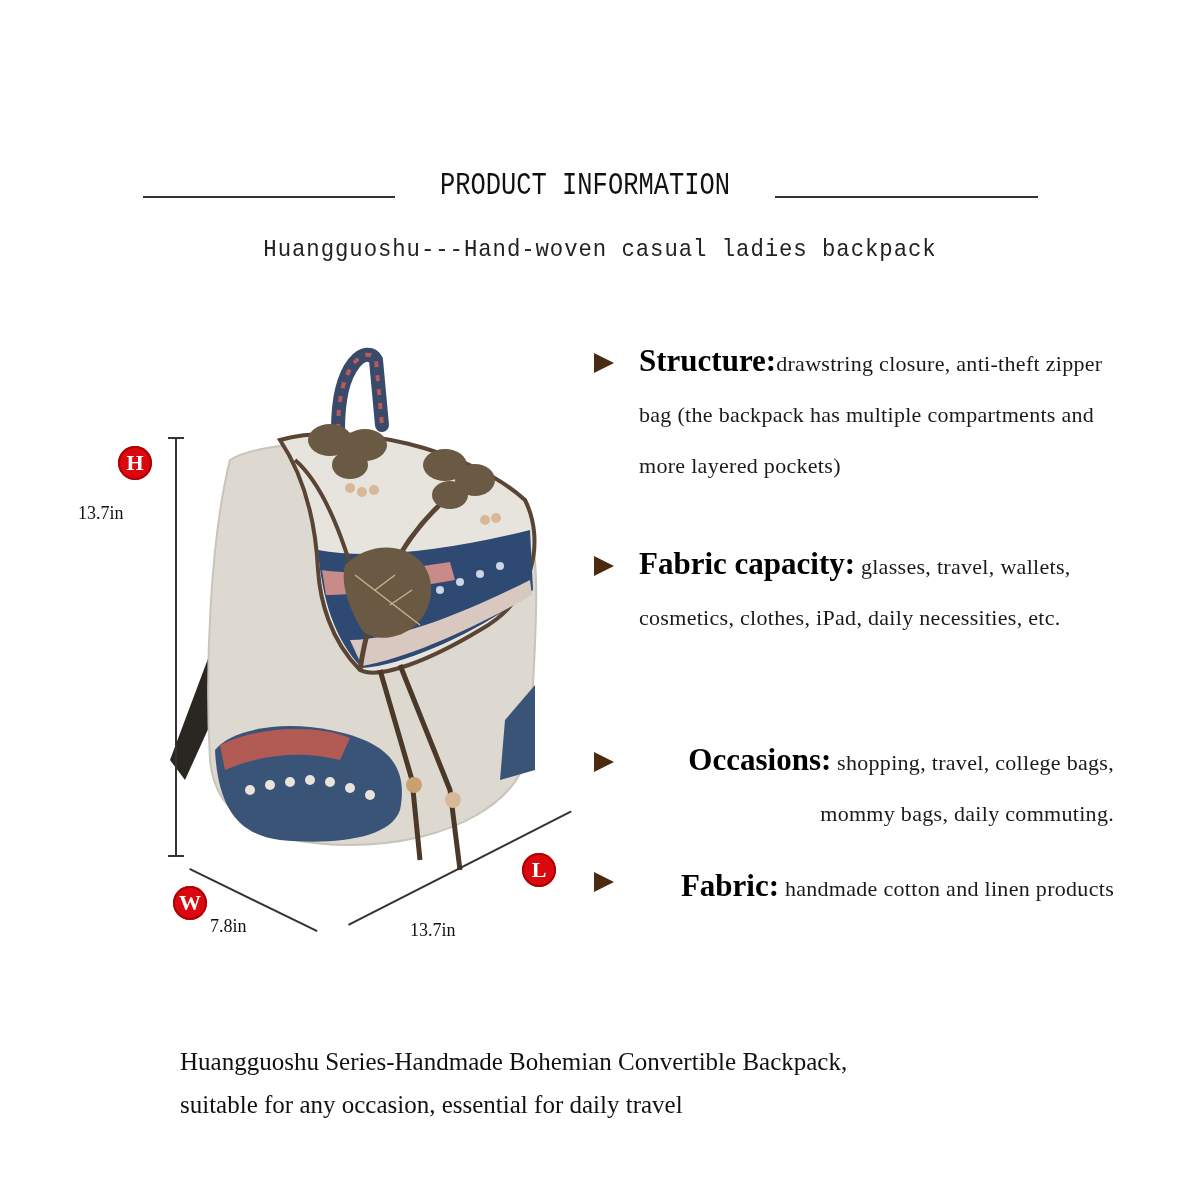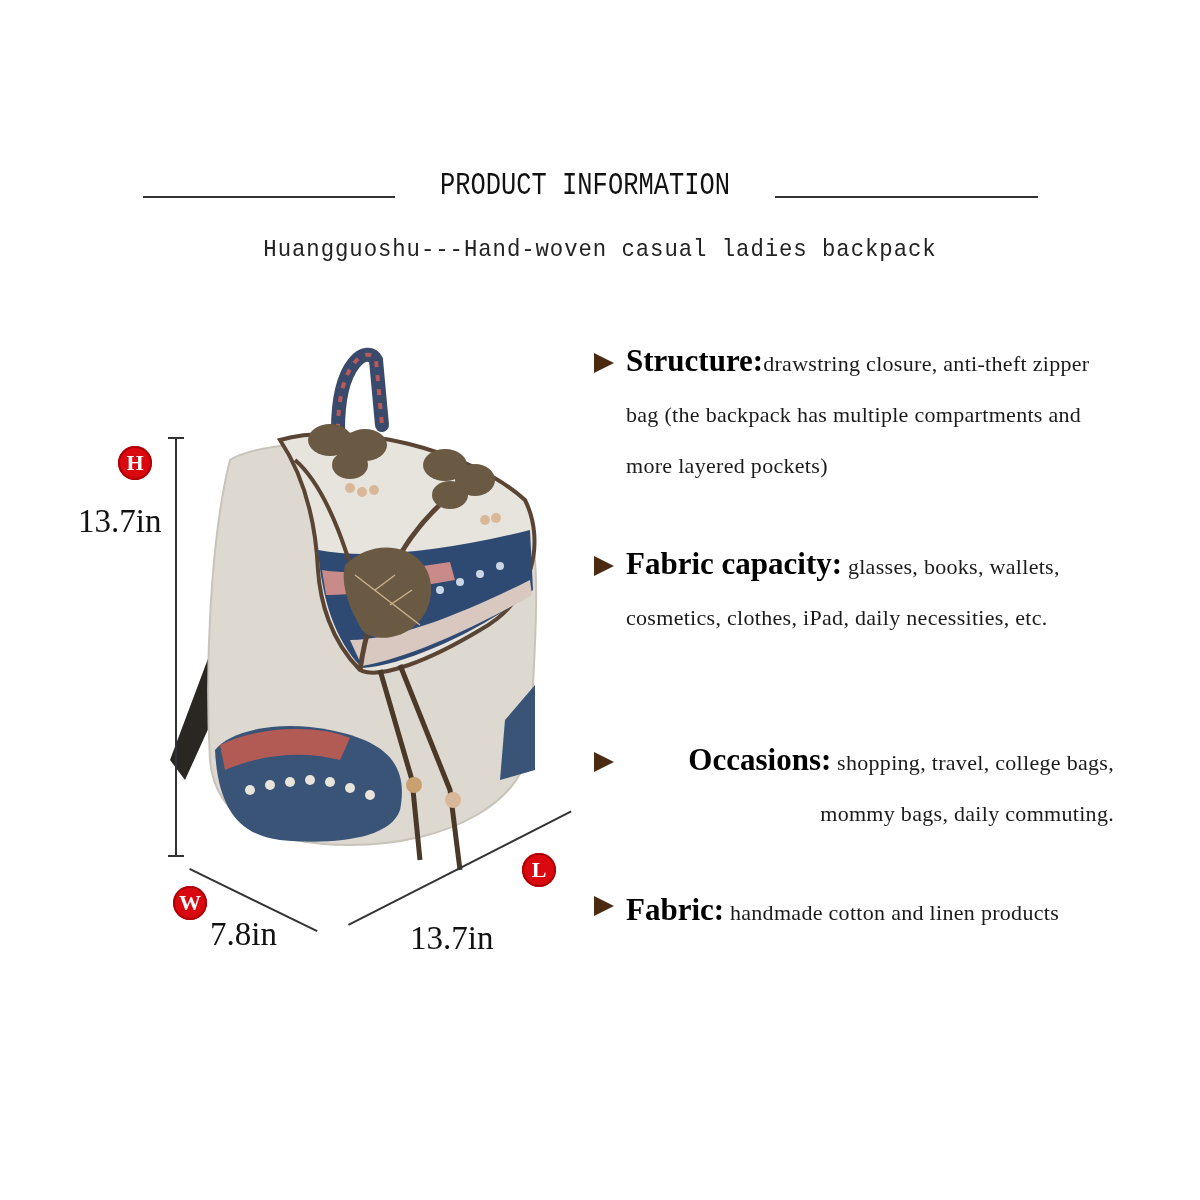--- a/index.html
+++ b/index.html
@@ -9,30 +9,30 @@
   
   .hdr-line { position: absolute; height: 2px; background: #333; top: 196px; }
   .hdr-title { position: absolute; top: 168px; left: 400px; width: 370px; text-align: center;
     font-family: "Liberation Mono", monospace; font-size: 31px; letter-spacing: 0px; transform: scaleX(0.82); transform-origin: center; }
   .subtitle { position: absolute; top: 236px; left: 150px; width: 900px; text-align: center;
     font-family: "Liberation Mono", monospace; font-size: 24px; color: #222; letter-spacing: 1px; transform: scaleX(0.93); transform-origin: center; }
 
   
   .feature { position: absolute; left: 594px; width: 520px; }
   .bullet { position: absolute; left: 0; width: 0; height: 0; border-top: 10px solid transparent; border-bottom: 10px solid transparent; border-left: 20px solid #4a2a10; }
-  .f-body { margin-left: 32px; font-size: 22px; line-height: 51px; color: #1a1a1a; }
+  .f-body { margin-left: 45px; font-size: 22px; line-height: 51px; color: #1a1a1a; }
   .f-head { font-weight: bold; font-size: 31px; color: #000; }
   .f-text { letter-spacing: 0.3px; }
 
   
   .dim-line { position: absolute; background: #333; }
   .badge { position: absolute; width: 34px; height: 34px; border-radius: 50%; background: #d9090f; color: #fff;
     font-family: "Liberation Serif", serif; font-size: 22px; font-weight: bold; text-align: center; line-height: 34px;
     box-shadow: inset 0 0 0 2px #b00005; }
-  .dim-label { position: absolute; font-size: 33px; color: #111; }
+  .dim-label { position: absolute; font-size: 18px; color: #111; }
 
   
   .footer { position: absolute; left: 180px; top: 1040px; width: 900px; font-size: 25px; line-height: 43px; color: #111; }
 </style>
 </head>
 <body>
 
 <div class="hdr-line" style="left:143px; width:252px;"></div>
 <div class="hdr-title">PRODUCT  INFORMATION</div>
 <div class="hdr-line" style="left:775px; width:263px;"></div>
@@ -123,32 +123,34 @@
 <div class="feature" style="top:335px;">
   <span class="bullet" style="top:18px;"></span>
   <div class="f-body">
     <span class="f-head">Structure:</span><span class="f-text">drawstring closure, anti-theft zipper bag (the backpack has multiple compartments and more layered pockets)</span>
   </div>
 </div>
 
 <div class="feature" style="top:538px;">
   <span class="bullet" style="top:18px;"></span>
   <div class="f-body">
-    <span class="f-head">Fabric capacity:</span><span class="f-text"> glasses, books, wallets, cosmetics, clothes, iPad, daily necessities, etc.</span>
+    <span class="f-head">Fabric capacity:</span><span class="f-text"> glasses, travel, wallets, cosmetics, clothes, iPad, daily necessities, etc.</span>
   </div>
 </div>
 
 <div class="feature" style="top:734px;text-align:right;">
   <span class="bullet" style="top:18px;"></span>
   <div class="f-body">
     <span class="f-head">Occasions:</span><span class="f-text"> shopping, travel, college bags, mommy bags, daily commuting.</span>
   </div>
 </div>
 
-<div class="feature" style="top:884px;">
+<div class="feature" style="top:860px;text-align:right;">
   <span class="bullet" style="top:12px;"></span>
   <div class="f-body">
     <span class="f-head">Fabric:</span><span class="f-text"> handmade cotton and linen products</span>
   </div>
 </div>
 
 <div class="footer">
+  <div>Huangguoshu Series-Handmade Bohemian Convertible Backpack,</div>
+  <div>suitable for any occasion, essential for daily travel</div>
 </div>
 
 </body></html>

